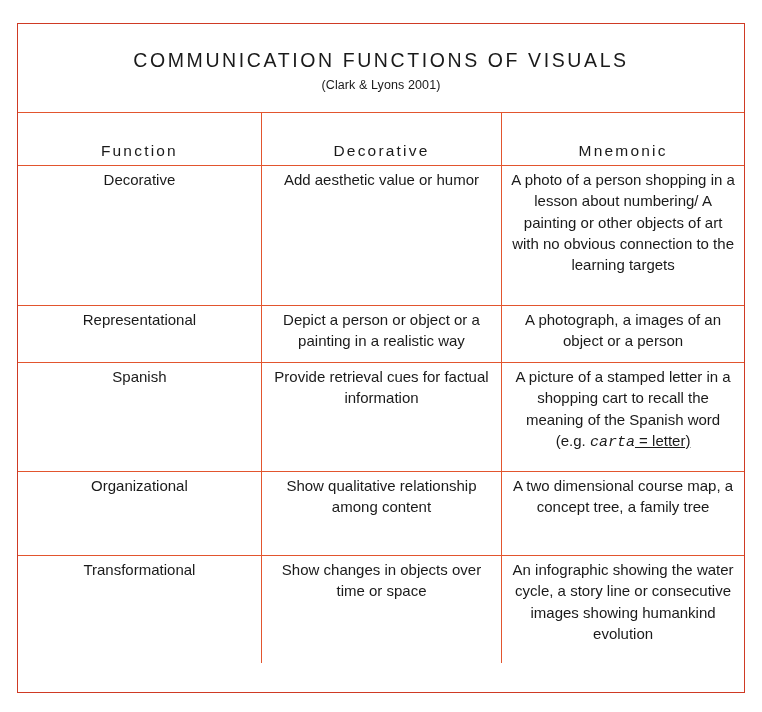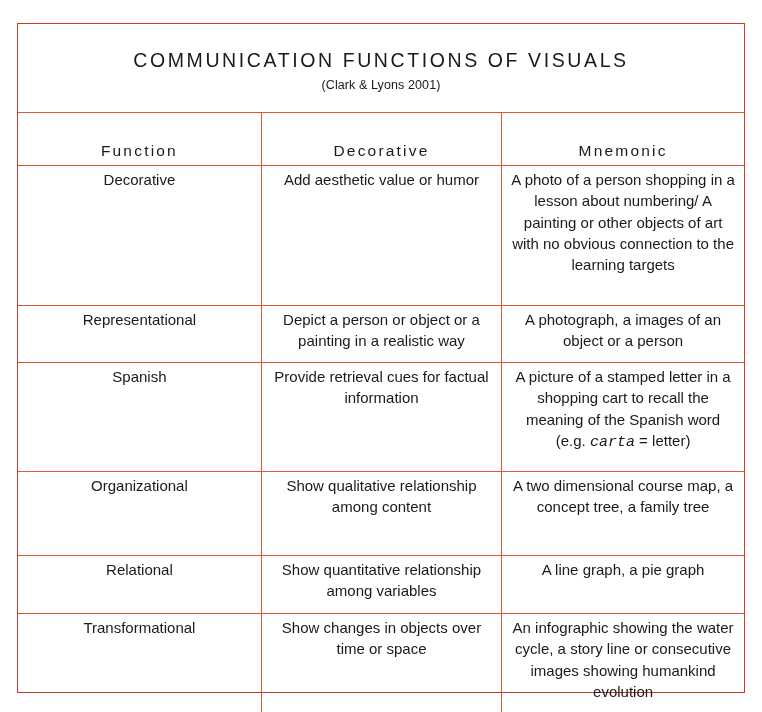--- a/index.html
+++ b/index.html
@@ -95,21 +95,21 @@
   }
 
   
   tr.r-decorative td      { height: 130px; }
   tr.r-representational td{ height: 47px; }
   tr.r-mnemonic td        { height: 99px; }
   tr.r-organizational td  { height: 74px; }
   tr.r-relational td      { height: 48px; }
   tr.r-transformational td{ height: 98px; }
   .ital { font-style: italic; font-family: Liberation Mono, monospace; }
-  .nbsp-pad { white-space: pre-wrap; }
+  .nbsp-pad { white-space: pre-wrap; text-decoration: underline; }
 </style>
 </head>
 <body>
 
 <div class="page">
 
   <div class="table-frame">
 
     <div class="title-band">
       <div class="doc-title">COMMUNICATION FUNCTIONS OF VISUALS</div>
@@ -150,25 +150,20 @@
             <span>A picture of a stamped letter in a shopping cart to recall the meaning of the Spanish word (e.g. </span><span class="ital">carta</span><span class="nbsp-pad"> = letter)</span>
           </td>
         </tr>
 
         <tr class="r-organizational">
           <td>Organizational</td>
           <td>Show qualitative relationship among content</td>
           <td>A two dimensional course map, a concept tree, a family tree</td>
         </tr>
 
-        <tr class="r-relational">
-          <td>Relational</td>
-          <td>Show quantitative relationship among variables</td>
-          <td>A line graph, a pie graph</td>
-        </tr>
 
         <tr class="r-transformational">
           <td>Transformational</td>
           <td>Show changes in objects over time or space</td>
           <td>An infographic showing the water cycle, a story line or consecutive images showing humankind evolution</td>
         </tr>
 
       </tbody>
     </table>
 

